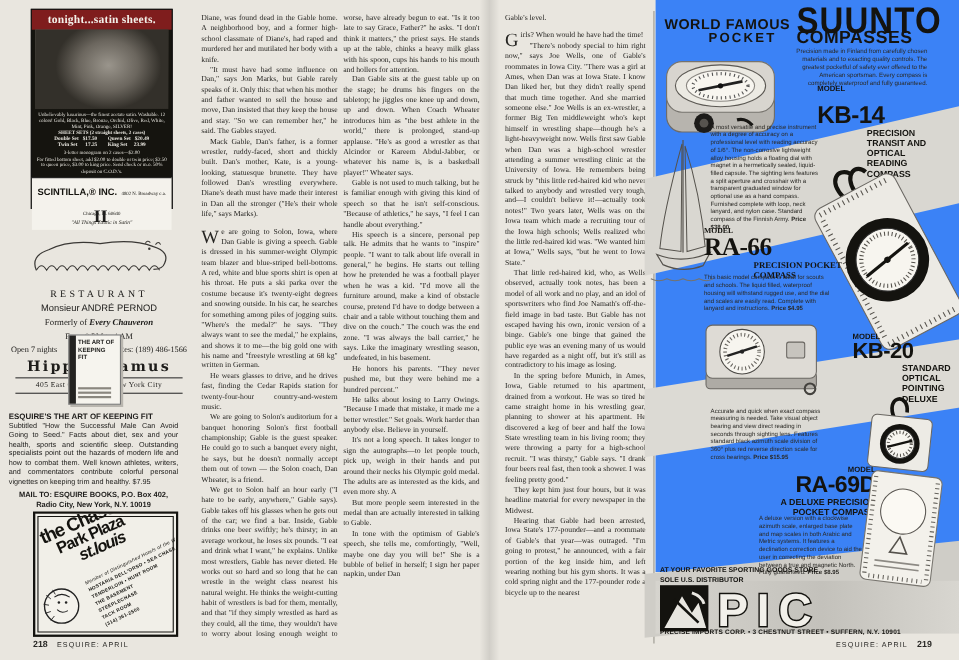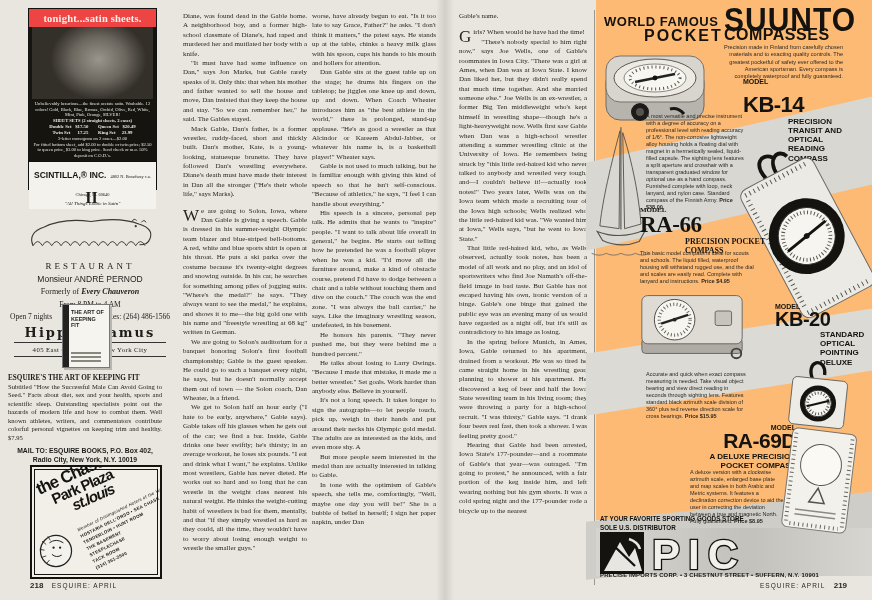--- a/index.html
+++ b/index.html
@@ -3,21 +3,21 @@
 <meta charset="utf-8">
 <style>
   html,body{margin:0;padding:0;background:#cfccc5;}
   #spread{position:relative;width:872px;height:600px;background:#e9e6df;overflow:hidden;
           font-family:"Liberation Serif",serif;color:#1d1c1a;}
   .abs{position:absolute;}
   .sans{font-family:"Liberation Sans",sans-serif;}
 
   
   .satin-ad{left:28px;top:8px;width:127px;height:180px;border:1px solid #111;background:#15140f;}
-  .satin-head{background:#ef4444;color:#f3f1ea;font-weight:bold;font-size:10.5px;text-align:center;
+  .satin-head{background:#7f1d1d;color:#f3f1ea;font-weight:bold;font-size:10.5px;text-align:center;
               padding:4px 0 3px;letter-spacing:.2px;}
   .satin-photo{height:72px;margin:0 3px;background:
      radial-gradient(60px 50px at 55% 45%, #9a958c 0%, #6b665e 45%, #33302a 80%),
      linear-gradient(160deg,#777268 0%,#3a362f 60%,#191712 100%);}
   .satin-fine{color:#e9e7e0;font-size:4.6px;line-height:1.25;padding:2px 4px;text-align:center;}
   .satin-fine .b{font-weight:bold;}
   .satin-pre{white-space:pre;font-size:4.8px;}
   .satin-foot{background:#f4f2ec;color:#15140f;text-align:center;padding:2px 2px 3px;border-top:1px solid #111;}
   .satin-co{font-weight:bold;font-size:8.5px;display:inline;}
   .satin-addr{font-size:4.4px;display:inline;}
@@ -36,21 +36,21 @@
   .resto-rule{border-top:1px solid #333;margin:2px 6px;}
   .resto-addr{font-size:6.8px;letter-spacing:.4px;padding:1px 0;}
 
   .book-cover{left:62px;top:304px;width:46px;height:62px;background:#f6f4ee;border:1px solid #777;
               box-shadow:2px 2px 0 #b9b6af;}
   .book-spine{position:absolute;left:0;top:0;width:6px;height:100%;background:#232220;}
   .book-title{position:absolute;left:8px;top:4px;width:34px;font-size:5.5px;font-weight:bold;line-height:1.2;}
   .book-lines{position:absolute;left:8px;bottom:5px;width:30px;}
   .book-lines div{height:2px;background:#8a877f;margin-top:2px;}
 
-  .fit-ad{left:8px;top:374px;width:154px;font-family:Liberation Serif, serif;}
+  .fit-ad{left:8px;top:374px;width:154px;}
   .fit-title{font-weight:bold;font-size:7.2px;}
   .fit-body{font-size:6.6px;line-height:1.28;text-align:justify;margin-top:1px;}
   .fit-mail{left:8px;top:447px;width:154px;font-weight:bold;font-size:6.8px;text-align:center;line-height:1.3;}
 
   .chase{left:30px;top:465px;width:128px;height:110px;border:2px solid #14130f;background:#f1efe8;
          box-shadow:inset 0 0 0 2px #f1efe8, inset 0 0 0 3px #14130f;overflow:hidden;}
   .chase-big{position:absolute;left:2px;top:16px;transform:rotate(-24deg);transform-origin:left top;
              font-family:"Liberation Sans",sans-serif;font-weight:900;color:#14130f;line-height:.95;}
   .chase-big .l1{font-size:17px;letter-spacing:-1px;}
   .chase-big .l2{font-size:15px;letter-spacing:-1px;padding-left:10px;}
@@ -72,31 +72,31 @@
   .art-p{margin:0;text-indent:8px;}
   .art-p.noind{text-indent:0;}
   .art-p.gap{margin-top:7px;}
   .dropcap{float:left;font-size:17px;line-height:15px;padding:1px 2px 0 0;font-weight:normal;}
 
   .gutter{left:436px;top:0;width:18px;height:600px;
           background:linear-gradient(90deg,rgba(0,0,0,0) 0%,rgba(0,0,0,.10) 50%,rgba(0,0,0,0) 100%);}
   .vrule{left:594px;top:10px;width:1px;height:575px;background:#9a978f;}
 
   
-  #suunto{left:596px;top:0;width:276px;height:520px;background:#fdba74;font-family:"Liberation Sans",sans-serif;}
+  #suunto{left:596px;top:0;width:276px;height:520px;background:#3b82f6;font-family:"Liberation Sans",sans-serif;}
   .band{position:absolute;left:-10px;width:300px;background:#d9d7d1;z-index:0;}
   .band1{top:128px;height:88px;transform:skewY(-13deg);}
   .band2{top:330px;height:62px;transform:skewY(-9deg);background:#dcdad4;}
   .band3{top:506px;height:58px;transform:skewY(-6deg);background:#cfcdc7;}
   #suunto .z{z-index:1;}
 
   .wf{left:8px;top:14px;font-size:13px;font-weight:bold;letter-spacing:.5px;color:#14130f;}
   .su{left:128px;top:1px;font-size:30px;font-weight:bold;letter-spacing:1px;transform:scaleY(1.12);
       transform-origin:top left;color:#14130f;}
-  .pk{left:48px;top:27px;font-size:16px;font-weight:bold;letter-spacing:2px;color:#14130f;}
+  .pk{left:48px;top:27px;font-size:12px;font-weight:bold;letter-spacing:2px;color:#14130f;}
   .cp{left:128px;top:26px;font-size:16px;font-weight:bold;letter-spacing:.5px;color:#14130f;}
   .intro{left:123px;top:44px;width:124px;font-size:5.6px;line-height:1.3;text-align:right;color:#2a2925;}
 
   .model-label{font-size:7px;font-weight:bold;color:#14130f;}
   .model-name{font-weight:bold;letter-spacing:-.5px;color:#14130f;line-height:.95;}
   .model-sub{font-weight:bold;font-size:8px;line-height:1.15;color:#14130f;margin-top:1px;margin-left:45px;}
   .pdesc{font-size:5.5px;line-height:1.28;color:#2a2925;}
   .pdesc .price{font-weight:bold;}
 
   .kb14-block{left:147px;top:78px;width:118px;}
@@ -151,21 +151,21 @@
       <path d="M130,9 q3,-4 5,0 M120,8 q2,-4 5,-1" fill="none" stroke="#3a3835" stroke-width="1"></path>
     </svg>
     <div class="resto-name sans">RESTAURANT</div>
     <div class="resto-pernod sans">Monsieur ANDRÉ PERNOD</div>
     <div class="resto-formerly">
       <span>Formerly of </span><span class="script">Every Chauveron</span>
     </div>
     <div class="resto-hours">From 8 PM to 4 AM</div>
     <div class="resto-row">
       <span>Open 7 nights</span>
-      <span>Res: (264) 486-1566</span>
+      <span>Res: (189) 486-1566</span>
     </div>
     <div class="resto-logo">Hippopotamus</div>
     <div class="resto-rule"></div>
     <div class="resto-addr">405 East 62nd Street, New York City</div>
     <div class="resto-rule"></div>
   </div>
 
   <div class="abs book-cover">
     <div class="book-spine"></div>
     <div class="book-title sans">THE ART OF KEEPING FIT</div>
@@ -216,41 +216,43 @@
   <div class="abs foot foot-left">
     <b>218</b>&nbsp;&nbsp;
     <span>ESQUIRE: APRIL</span>
   </div>
 
   <div id="col1" class="abs artcol">
       <p class="art-p noind">Diane, was found dead in the Gable home. A neighborhood boy, and a former high-school classmate of Diane's, had raped and murdered her and mutilated her body with a knife.</p>
       <p class="art-p">"It must have had some influence on Dan," says Jon Marks, but Gable rarely speaks of it. Only this: that when his mother and father wanted to sell the house and move, Dan insisted that they keep the house and stay. "So we can remember her," he said. The Gables stayed.</p>
       <p class="art-p">Mack Gable, Dan's father, is a former wrestler, ruddy-faced, short and thickly built. Dan's mother, Kate, is a young-looking, statuesque brunette. They have followed Dan's wrestling everywhere. Diane's death must have made their interest in Dan all the stronger ("He's their whole life," says Marks).</p>
       <p class="art-p noind gap"><span class="dropcap">W</span>e are going to Solon, Iowa, where Dan Gable is giving a speech. Gable is dressed in his summer-weight Olympic team blazer and blue-striped bell-bottoms. A red, white and blue sports shirt is open at his throat. He puts a ski parka over the costume because it's twenty-eight degrees and snowing outside. In his car, he searches for something among piles of jogging suits. "Where's the medal?" he says. "They always want to see the medal," he explains, and shows it to me—the big gold one with his name and "freestyle wrestling at 68 kg" written in German.</p>
+      <p class="art-p">He wears glasses to drive, and he drives fast, finding the Cedar Rapids station for twenty-four-hour country-and-western music.</p>
       <p class="art-p">We are going to Solon's auditorium for a banquet honoring Solon's first football championship; Gable is the guest speaker. He could go to such a banquet every night, he says, but he doesn't normally accept them out of town — the Solon coach, Dan Wheater, is a friend.</p>
       <p class="art-p">We get to Solon half an hour early ("I hate to be early, anywhere," Gable says). Gable takes off his glasses when he gets out of the car; we find a bar. Inside, Gable drinks one beer swiftly; he's thirsty; in an average workout, he loses six pounds. "I eat and drink what I want," he explains. Unlike most wrestlers, Gable has never dieted. He works out so hard and so long that he can wrestle in the weight class nearest his natural weight. He thinks the weight-cutting habit of wrestlers is bad for them, mentally, and that "if they simply wrestled as hard as they could, all the time, they wouldn't have to worry about losing enough weight to wrestle the smaller guys."</p>
     </div>
   <div id="col2" class="abs artcol">
       <p class="art-p noind">worse, have already begun to eat. "Is it too late to say Grace, Father?" he asks. "I don't think it matters," the priest says. He stands up at the table, chinks a heavy milk glass with his spoon, cups his hands to his mouth and hollers for attention.</p>
       <p class="art-p">Dan Gable sits at the guest table up on the stage; he drums his fingers on the tabletop; he jiggles one knee up and down, up and down. When Coach Wheater introduces him as "the best athlete in the world," there is prolonged, stand-up applause. "He's as good a wrestler as that Alcindor or Kareem Abdul-Jabber, or whatever his name is, is a basketball player!" Wheater says.</p>
       <p class="art-p">Gable is not used to much talking, but he is familiar enough with giving this kind of speech so that he isn't self-conscious. "Because of athletics," he says, "I feel I can handle about everything."</p>
       <p class="art-p">His speech is a sincere, personal pep talk. He admits that he wants to "inspire" people. "I want to talk about life overall in general," he begins. He starts out telling how he pretended he was a football player when he was a kid. "I'd move all the furniture around, make a kind of obstacle course, pretend I'd have to dodge between a chair and a table without touching them and dive on the couch." The couch was the end zone. "I was always the ball carrier," he says. Like the imaginary wrestling season, undefeated, in his basement.</p>
       <p class="art-p">He honors his parents. "They never pushed me, but they were behind me a hundred percent."</p>
       <p class="art-p">He talks about losing to Larry Owings. "Because I made that mistake, it made me a better wrestler." Set goals. Work harder than anybody else. Believe in yourself.</p>
       <p class="art-p">It's not a long speech. It takes longer to sign the autographs—to let people touch, pick up, weigh in their hands and put around their necks his Olympic gold medal. The adults are as interested as the kids, and even more shy. A</p>
       <p class="art-p">But more people seem interested in the medal than are actually interested in talking to Gable.</p>
       <p class="art-p">In tone with the optimism of Gable's speech, she tells me, comfortingly, "Well, maybe one day you will be!" She is a bubble of belief in herself; I sign her paper napkin, under Dan</p>
     </div>
   <div class="abs gutter"></div>
   <div id="col3" class="abs artcol">
-      <p class="art-p noind">Gable's name.</p>
+      <p class="art-p noind">Gable's level.</p>
       <p class="art-p noind gap"><span class="dropcap">G</span>irls? When would he have had the time!</p>
       <p class="art-p">"There's nobody special to him right now," says Joe Wells, one of Gable's roommates in Iowa City. "There was a girl at Ames, when Dan was at Iowa State. I know Dan liked her, but they didn't really spend that much time together. And she married someone else." Joe Wells is an ex-wrestler, a former Big Ten middleweight who's kept himself in wrestling shape—though he's a light-heavyweight now. Wells first saw Gable when Dan was a high-school wrestler attending a summer wrestling clinic at the University of Iowa. He remembers being struck by "this little red-haired kid who never talked to anybody and wrestled very tough, and—I couldn't believe it!—actually took notes!" Two years later, Wells was on the Iowa team which made a recruiting tour of the Iowa high schools; Wells realized who the little red-haired kid was. "We wanted him at Iowa," Wells says, "but he went to Iowa State."</p>
       <p class="art-p">That little red-haired kid, who, as Wells observed, actually took notes, has been a model of all work and no play, and an idol of sportswriters who find Joe Namath's off-the-field image in bad taste. But Gable has not escaped having his own, ironic version of a binge. Gable's one binge that gained the public eye was an evening many of us would have regarded as a night off, but it's still as contradictory to his image as losing.</p>
       <p class="art-p">In the spring before Munich, in Ames, Iowa, Gable returned to his apartment, drained from a workout. He was so tired he came straight home in his wrestling gear, planning to shower at his apartment. He discovered a keg of beer and half the Iowa State wrestling team in his living room; they were throwing a party for a high-school recruit. "I was thirsty," Gable says. "I drank four beers real fast, then took a shower. I was feeling pretty good."</p>
+      <p class="art-p">They kept him just four hours, but it was headline material for every newspaper in the Midwest.</p>
       <p class="art-p">Hearing that Gable had been arrested, Iowa State's 177-pounder—and a roommate of Gable's that year—was outraged. "I'm going to protest," he announced, with a fair portion of the keg inside him, and left wearing nothing but his gym shorts. It was a cold spring night and the 177-pounder rode a bicycle up to the nearest</p>
     </div>
   <div class="abs vrule"></div>
 
   <div id="suunto" class="abs">
     <div class="band band1"></div>
     <div class="band band2"></div>
     <div class="band band3"></div>
     <div class="picband abs"></div>
 

